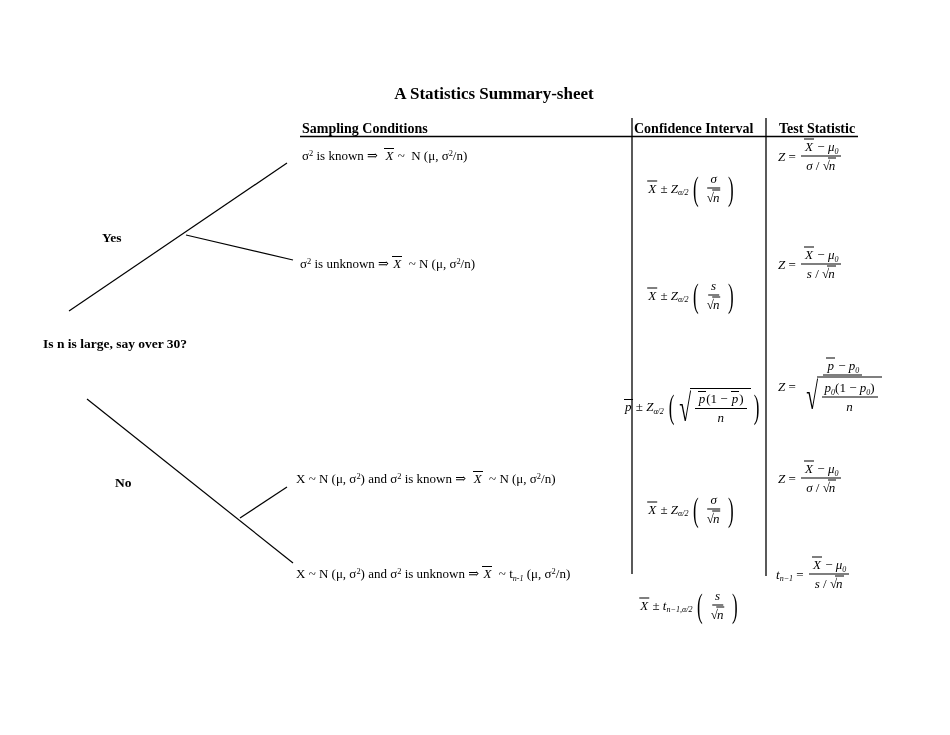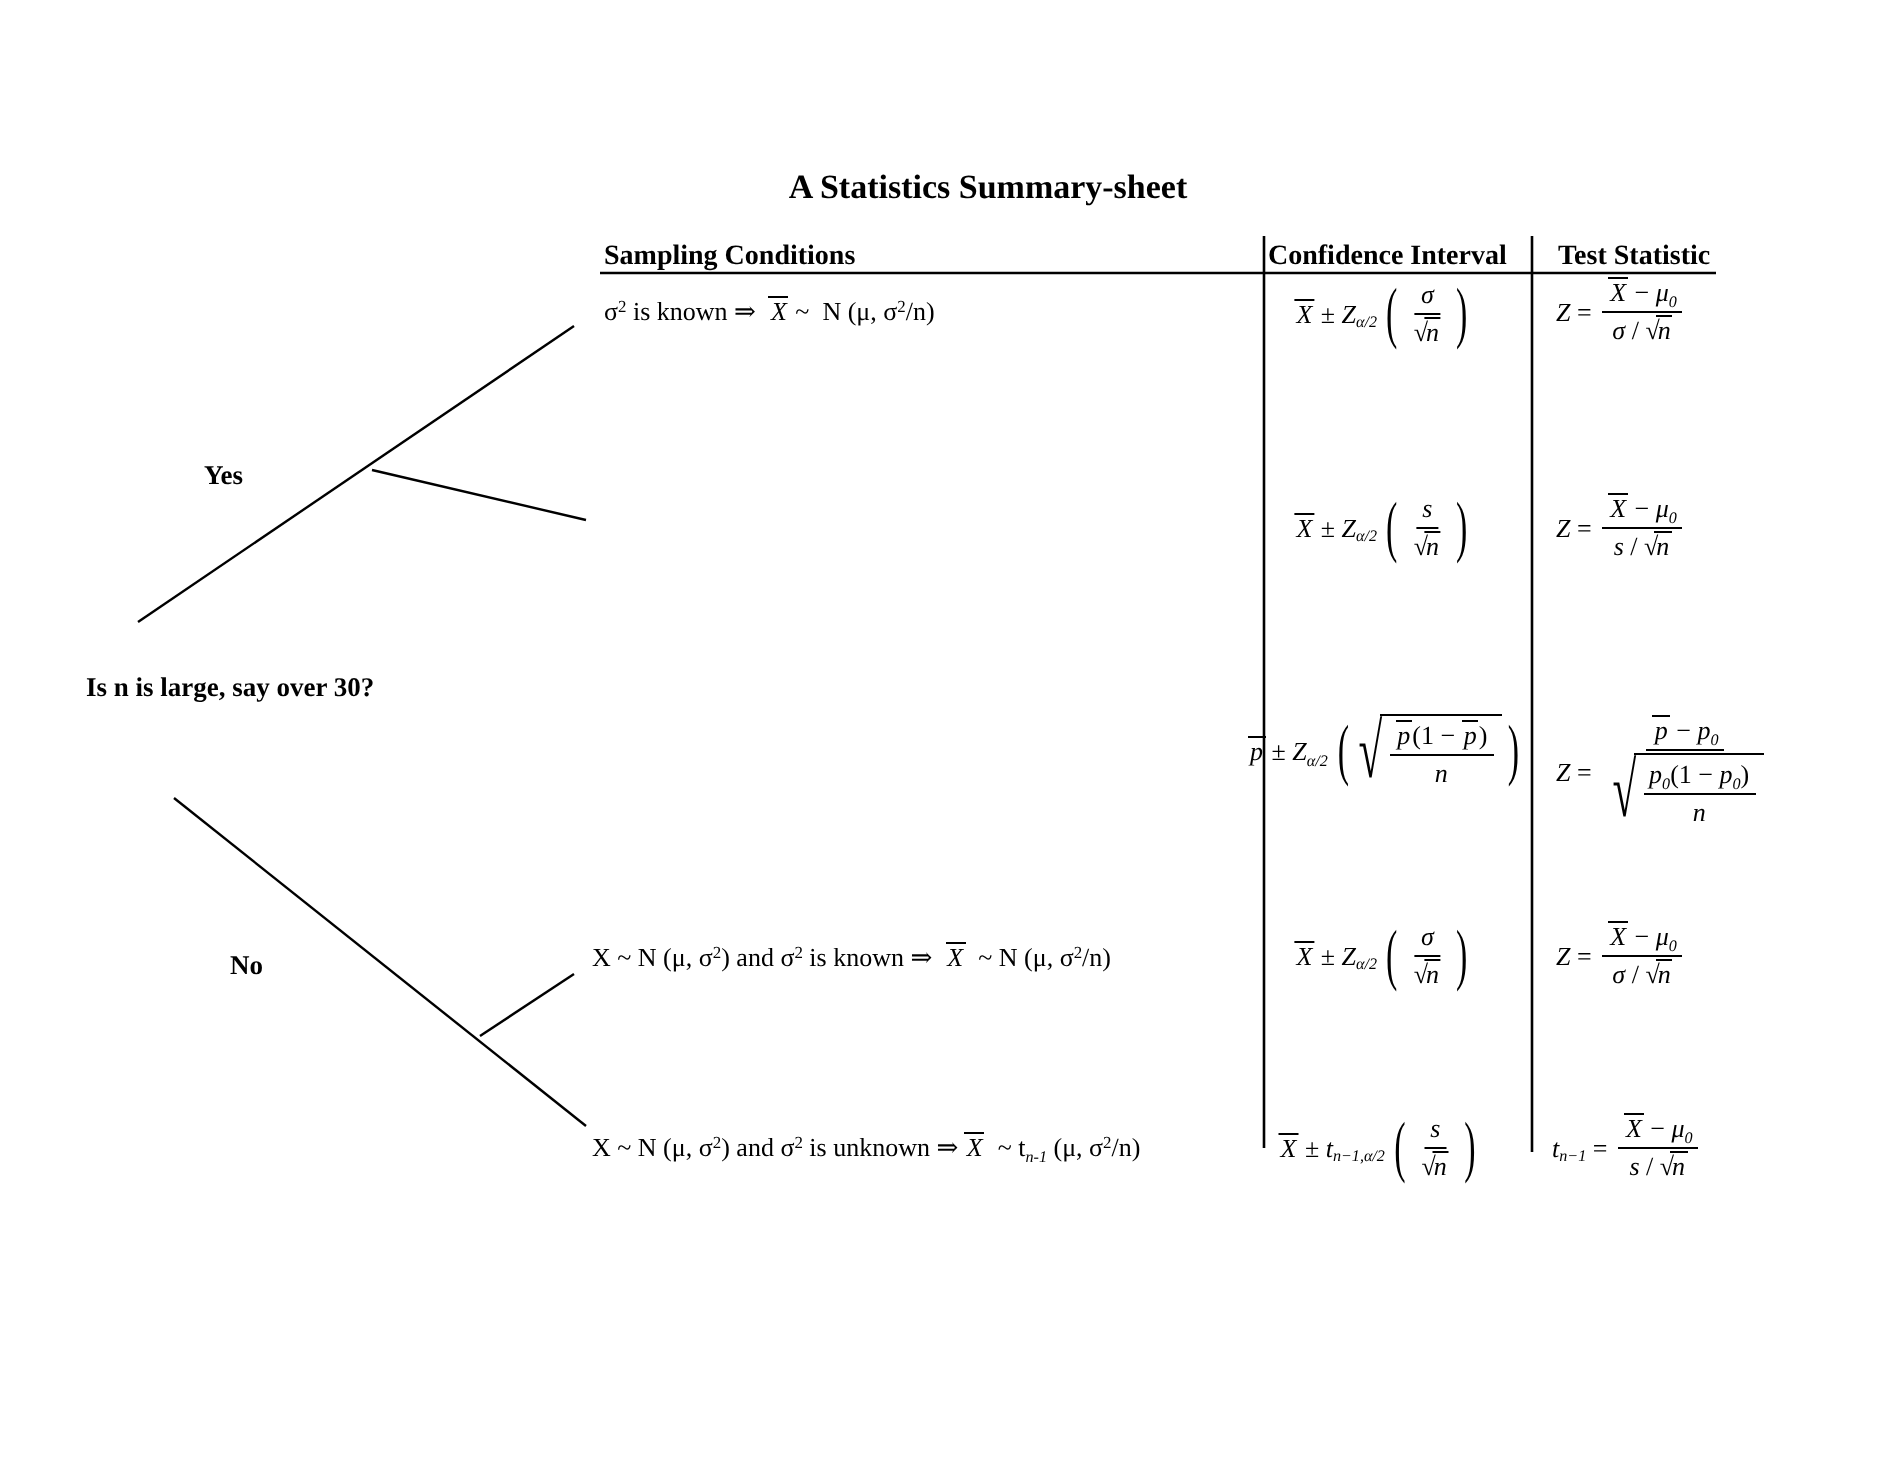--- a/index.html
+++ b/index.html
@@ -13,21 +13,21 @@
   .hdr { position:absolute; top:121px; font-size:14px; font-weight:bold; white-space:nowrap; }
 
   .tl  { position:absolute; font-size:13.5px; font-weight:bold; white-space:nowrap; }
 
   .footnote { position:absolute; top:627px; left:478px; transform:translateX(-50%);
               font-size:13.5px; font-weight:bold; white-space:pre; }
 
   
   .fx { position:absolute; font-size:13px; white-space:pre; }
   .cell-left { transform:translateY(-50%); }
-  .cell-ci   { transform:translate(-50%,-50%); }
+  .cell-ci   { transform:translate(-50%,-50%);margin-top:31px; }
   .frow { display:inline-flex; align-items:center; }
   .frow > * + * { margin-left:2px; }
   .seg { white-space:pre; }
   .sup { font-size:0.65em; position:relative; top:-0.45em; }
   .sub { font-size:0.62em; font-style:italic; position:relative; top:0.32em; }
   .it  { font-style:italic; }
   .bar { font-style:italic; display:inline-block; border-top:1.1px solid #000;
          line-height:1.02; padding:0 1px; }
   .sqr { letter-spacing:-1px; }
   .ol  { border-top:1.1px solid #000; display:inline-block; font-style:italic;
@@ -64,20 +64,21 @@
   <div class="hdr" style="left:779px">Test Statistic</div>
 
   <div class="tl" style="left:102px; top:230px">Yes</div>
   <div class="tl" style="left:43px;  top:336px">Is n is large, say over 30?</div>
   <div class="tl" style="left:115px; top:475px">No</div>
 
   <div class="fx cell-left" style="left:302px; top:156px"><span class="seg"><span>σ</span><span class="sup">2</span><span> is known </span><span>⇒</span><span>  </span><span class="bar">X</span><span> ~  N (μ, σ</span><span class="sup">2</span><span>/n)</span></span></div>
   <div class="fx cell-ci" style="left:692px; top:157px"><span class="frow"><span class="seg"><span class="bar">X</span><span> ± </span><span class="it">Z</span><span class="sub">α/2</span></span><span class="paren"><span class="bp">(</span><span class="frac"><span class="num"><span class="seg"><span class="it">σ</span></span></span><span class="den"><span class="seg"><span class="sqr">√</span><span class="ol">n</span></span></span></span><span class="bp">)</span></span></span></div>
   <div class="fx cell-left" style="left:778px; top:156px"><span class="frow"><span class="seg"><span class="it">Z</span><span> = </span></span><span class="frac"><span class="num"><span class="seg"><span class="bar">X</span><span> − </span><span class="it">μ</span><span class="sub">0</span></span></span><span class="den"><span class="seg"><span class="it">σ</span><span> / </span><span class="sqr">√</span><span class="ol">n</span></span></span></span></span></div>
 
+  <div class="fx cell-left" style="left:300px; top:264px"><span class="seg"><span>σ</span><span class="sup">2</span><span> is unknown </span><span>⇒</span><span> </span><span class="bar">X</span><span>  ~ N (μ, σ</span><span class="sup">2</span><span>/n)</span></span></div>
   <div class="fx cell-ci" style="left:692px; top:264px"><span class="frow"><span class="seg"><span class="bar">X</span><span> ± </span><span class="it">Z</span><span class="sub">α/2</span></span><span class="paren"><span class="bp">(</span><span class="frac"><span class="num"><span class="seg"><span class="it">s</span></span></span><span class="den"><span class="seg"><span class="sqr">√</span><span class="ol">n</span></span></span></span><span class="bp">)</span></span></span></div>
   <div class="fx cell-left" style="left:778px; top:264px"><span class="frow"><span class="seg"><span class="it">Z</span><span> = </span></span><span class="frac"><span class="num"><span class="seg"><span class="bar">X</span><span> − </span><span class="it">μ</span><span class="sub">0</span></span></span><span class="den"><span class="seg"><span class="it">s</span><span> / </span><span class="sqr">√</span><span class="ol">n</span></span></span></span></span></div>
 
   <div class="fx cell-ci" style="left:693px; top:376px"><span class="frow"><span class="seg"><span class="bar">p</span><span> ± </span><span class="it">Z</span><span class="sub">α/2</span></span><span class="paren"><span class="bp">(</span><span class="bigsqrt"><span class="rad">√</span><span class="sqc"><span class="frac"><span class="num"><span class="seg"><span class="bar">p</span><span>(1 − </span><span class="bar">p</span><span>)</span></span></span><span class="den"><span class="seg"><span class="it">n</span></span></span></span></span></span><span class="bp">)</span></span></span></div>
   <div class="fx cell-left" style="left:778px; top:386px"><span class="frow"><span class="seg"><span class="it">Z</span><span> = </span></span><span class="frac"><span class="num"><span class="seg"><span class="bar">p</span><span> − </span><span class="it">p</span><span class="sub">0</span></span></span><span class="den"><span class="bigsqrt"><span class="rad">√</span><span class="sqc"><span class="frac"><span class="num"><span class="seg"><span class="it">p</span><span class="sub">0</span><span>(1 − </span><span class="it">p</span><span class="sub">0</span><span>)</span></span></span><span class="den"><span class="seg"><span class="it">n</span></span></span></span></span></span></span></span></span></div>
 
   <div class="fx cell-left" style="left:296px; top:479px"><span class="seg"><span>X ~ N (μ, σ</span><span class="sup">2</span><span>) and σ</span><span class="sup">2</span><span> is known </span><span>⇒</span><span>  </span><span class="bar">X</span><span>  ~ N (μ, σ</span><span class="sup">2</span><span>/n)</span></span></div>
   <div class="fx cell-ci" style="left:692px; top:478px"><span class="frow"><span class="seg"><span class="bar">X</span><span> ± </span><span class="it">Z</span><span class="sub">α/2</span></span><span class="paren"><span class="bp">(</span><span class="frac"><span class="num"><span class="seg"><span class="it">σ</span></span></span><span class="den"><span class="seg"><span class="sqr">√</span><span class="ol">n</span></span></span></span><span class="bp">)</span></span></span></div>
   <div class="fx cell-left" style="left:778px; top:478px"><span class="frow"><span class="seg"><span class="it">Z</span><span> = </span></span><span class="frac"><span class="num"><span class="seg"><span class="bar">X</span><span> − </span><span class="it">μ</span><span class="sub">0</span></span></span><span class="den"><span class="seg"><span class="it">σ</span><span> / </span><span class="sqr">√</span><span class="ol">n</span></span></span></span></span></div>
 

